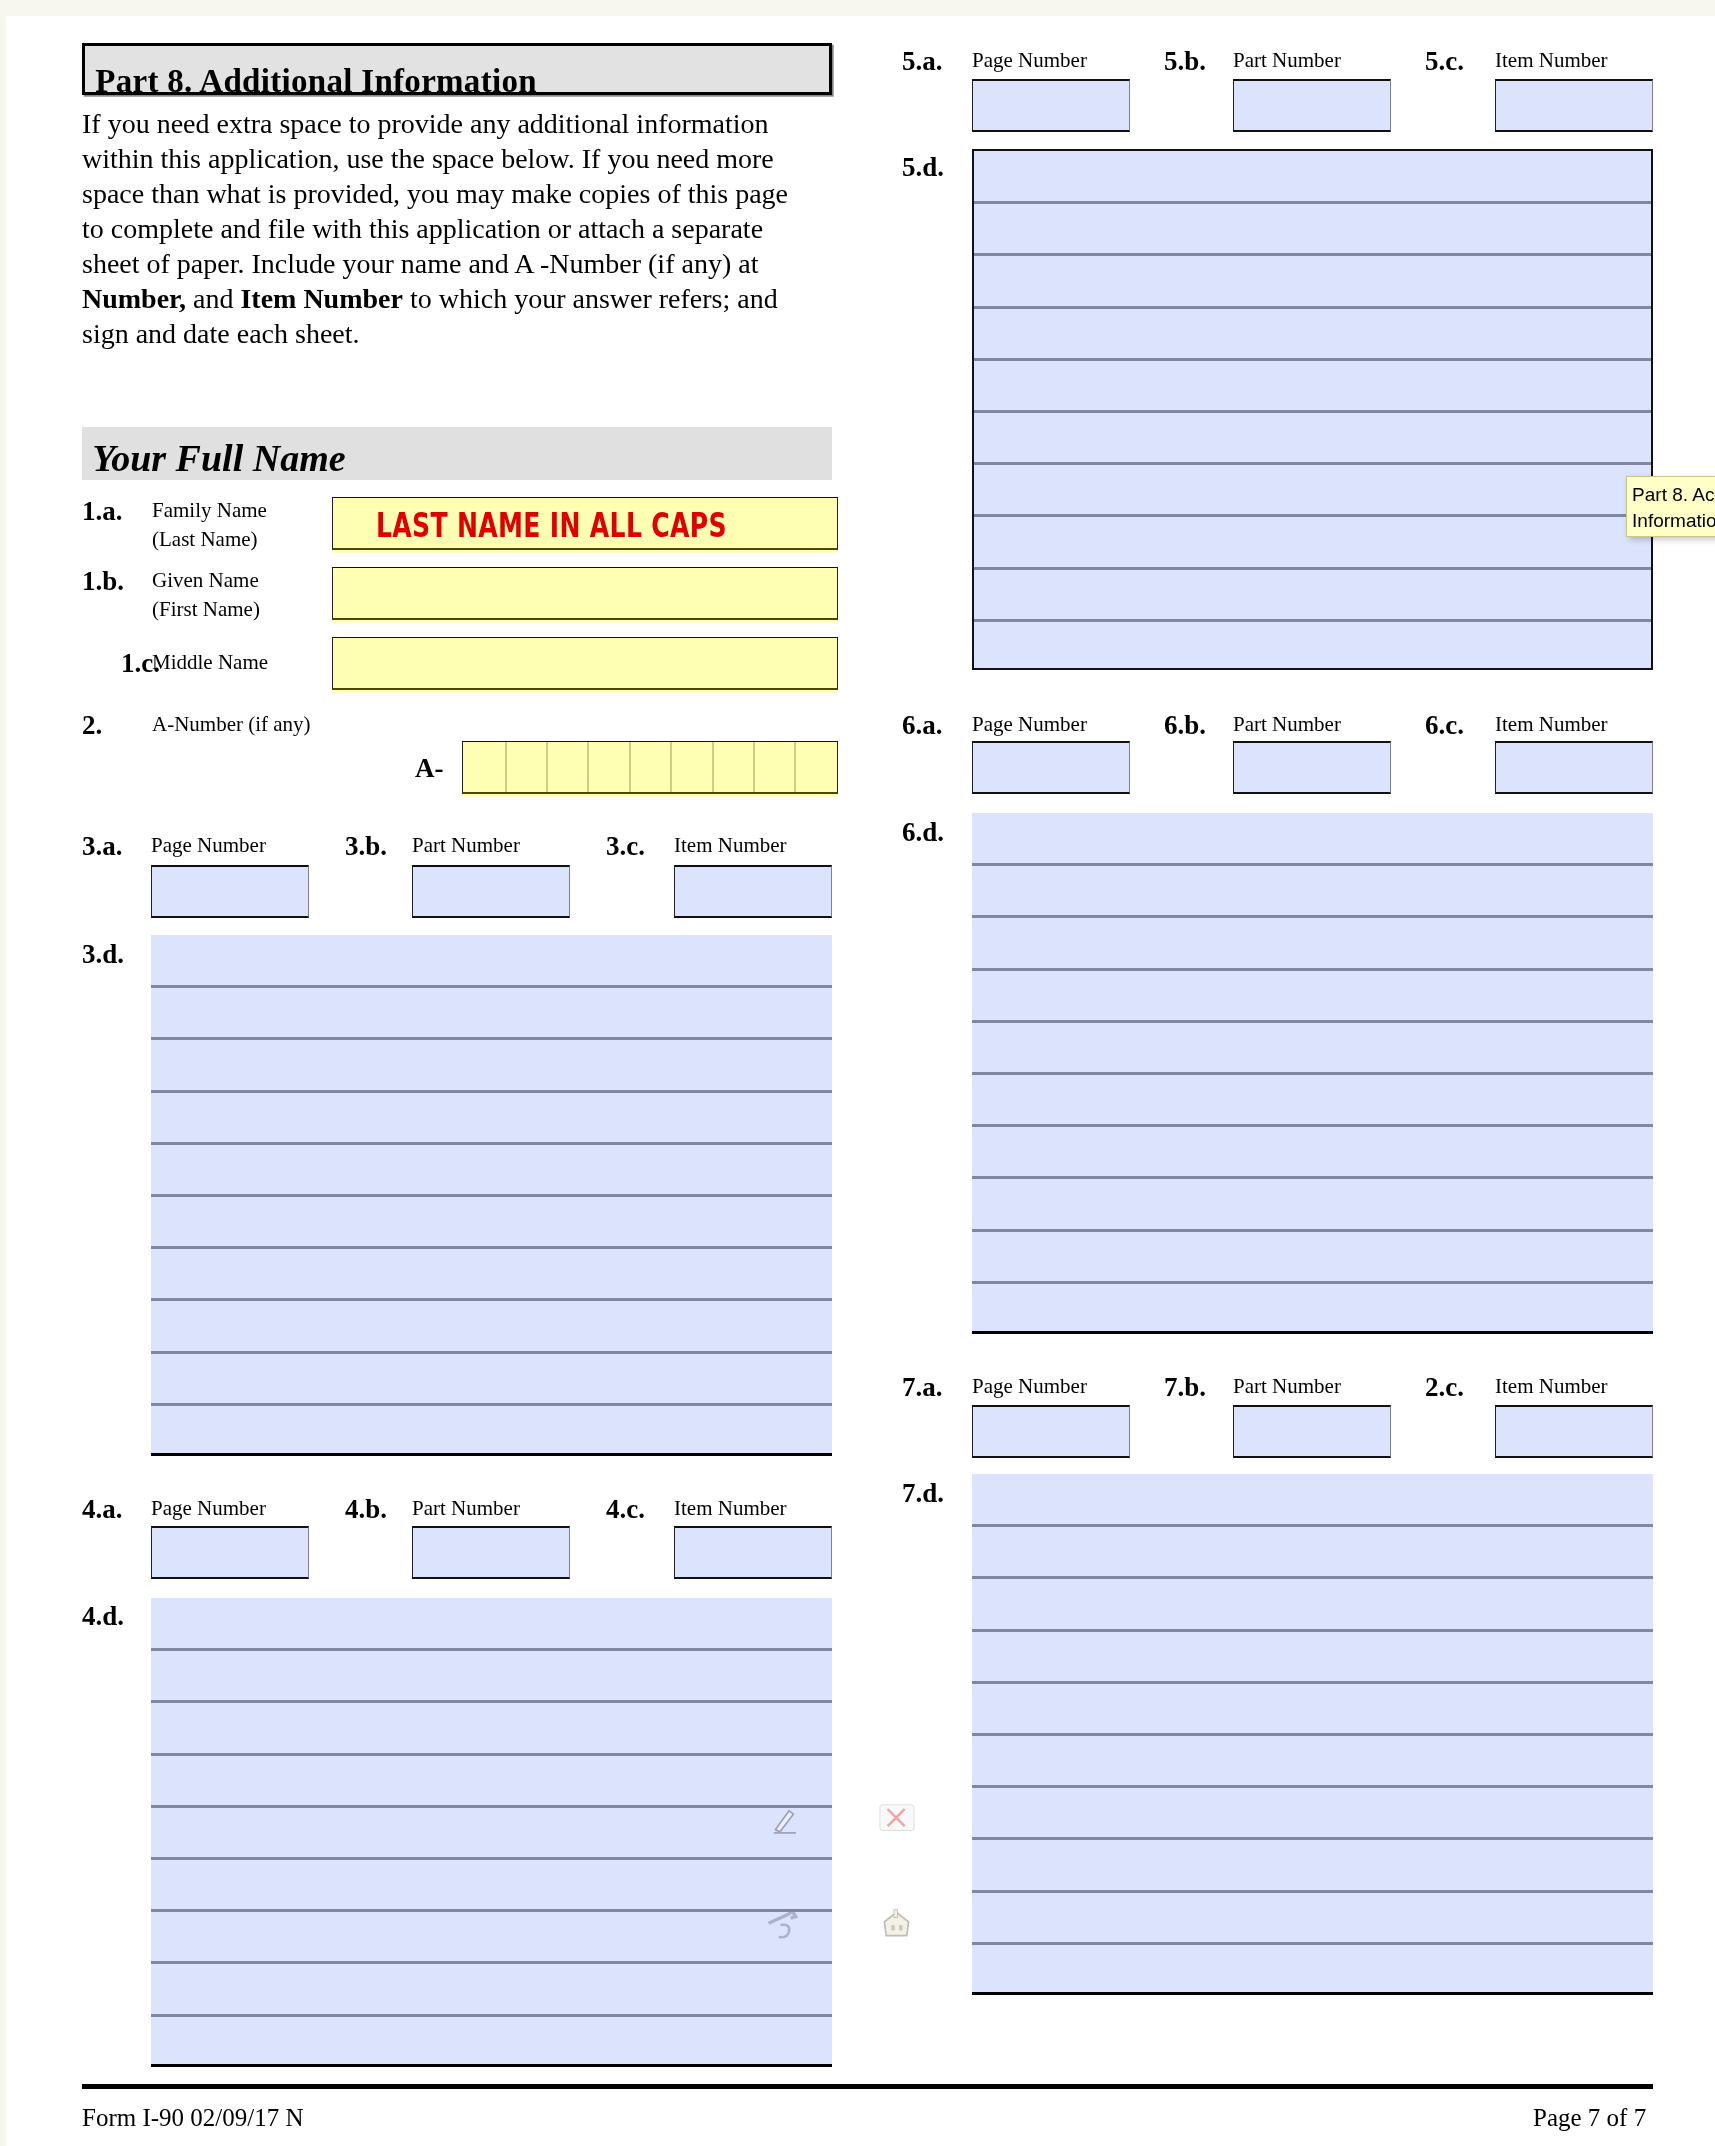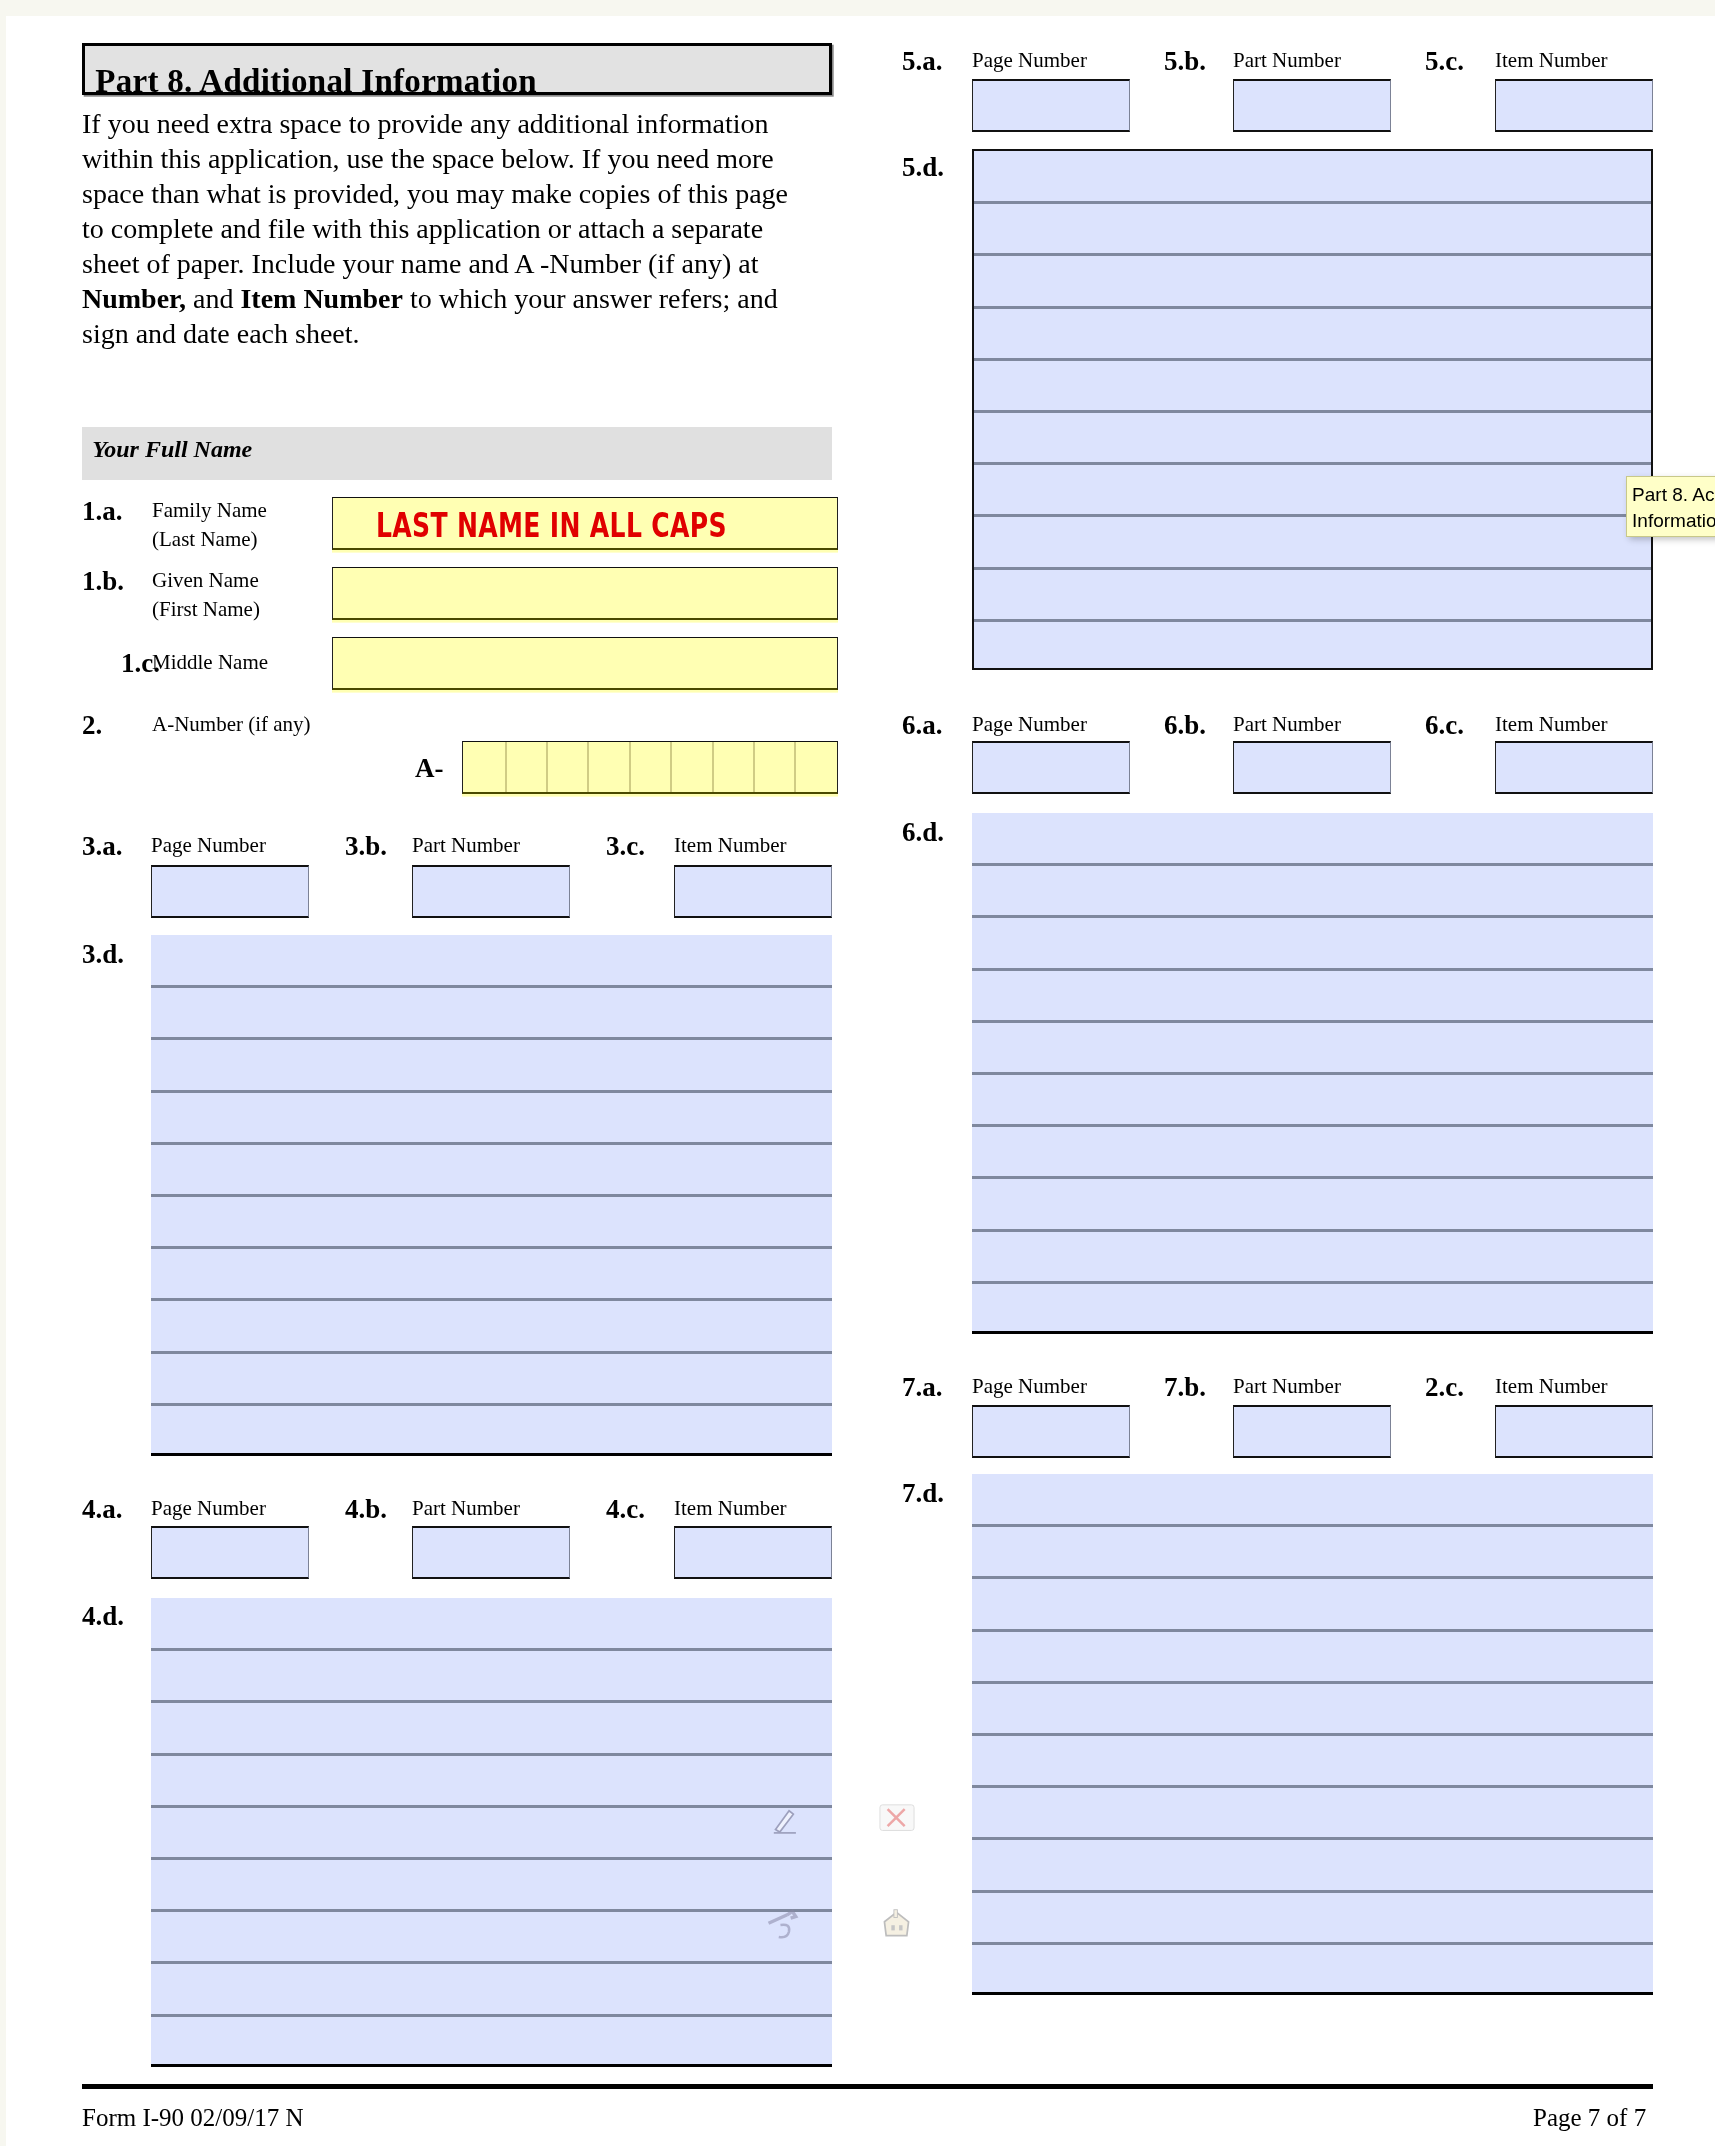--- a/index.html
+++ b/index.html
@@ -26,21 +26,21 @@
     position:absolute; left:82px; top:106px; width:767px;
     font-size:28px; line-height:35px;
   }
   .intro b { font-weight:bold; }
   .band {
     position:absolute; left:82px; top:427px; width:750px; height:53px;
     background:#E0E0E0;
   }
   .band span {
     position:absolute; left:10.2px; top:8.5px;
-    font-style:italic; font-weight:bold; font-size:24px;
+    font-style:italic; font-weight:bold; font-size:38px;
   }
   .num { position:absolute; font-weight:bold; font-size:27px; }
   .lbl { position:absolute; font-size:21px; line-height:29px; }
   .yfield {
     position:absolute; background:#FFFFB3;
     border-top:1.7px solid #111; border-left:1.7px solid #222;
     border-right:1.7px solid #222; border-bottom:2.6px solid #4a4a00;
     box-sizing:border-box;
     box-shadow: 0 2.6px 0 #FFFFB3;
     margin-left: 6px;

